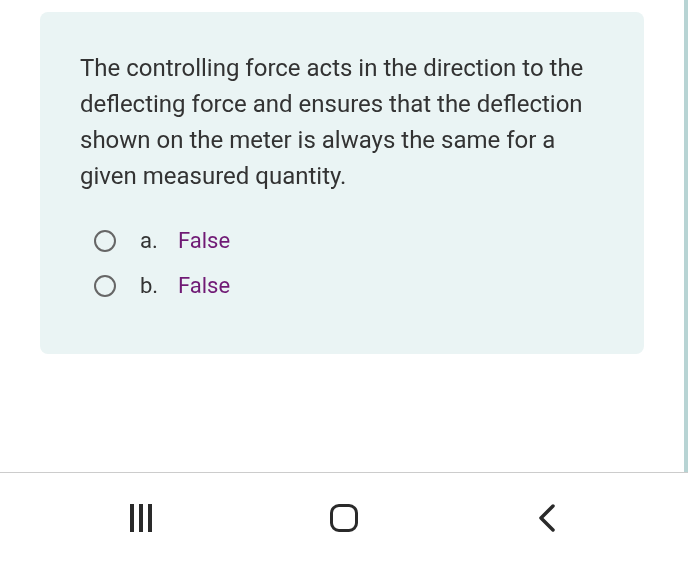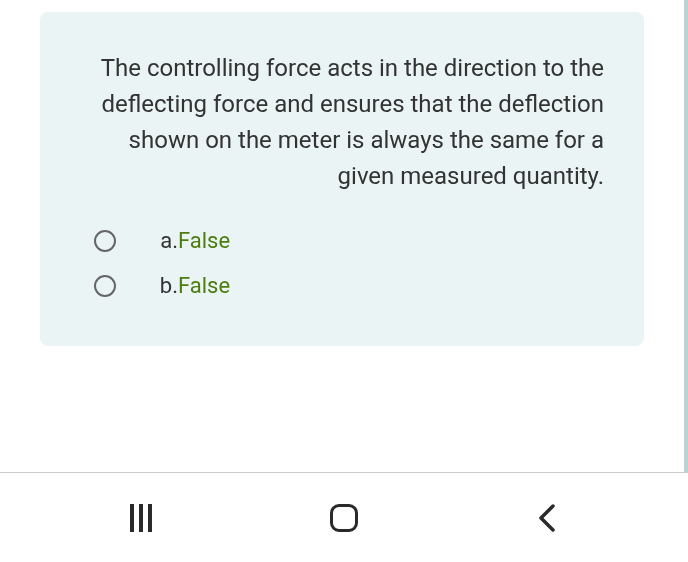--- a/index.html
+++ b/index.html
@@ -15,22 +15,21 @@
       border-right: 4px solid #b8d4d4;
       height: 472px;
       overflow: hidden;
     }
     .content-wrap {
       padding: 12px 20px 0 20px;
     }
     .question-card {
       background: #eaf4f4;
       border-radius: 8px;
-      padding: 38px 40px 28px 40px;
-      text-align: right;
+      padding: 38px 40px 36px 40px;
     }
     .question-text {
       font-size: 24px;
       color: #333;
       line-height: 1.5;
       font-weight: 400;
     }
     .options {
       margin-top: 34px;
       padding-left: 14px;
@@ -49,21 +48,21 @@
       flex-shrink: 0;
     }
     .opt-letter {
       font-size: 22px;
       color: #333;
       margin-left: 24px;
       width: 38px;
     }
     .opt-text {
       font-size: 22px;
-      color: #4d7c0f;
+      color: #701a75;
     }
     .divider {
       height: 1px;
       background: #ccc;
       width: 100%;
       margin-top: 0;
     }
     .navbar {
       position: absolute;
       bottom: 0;

